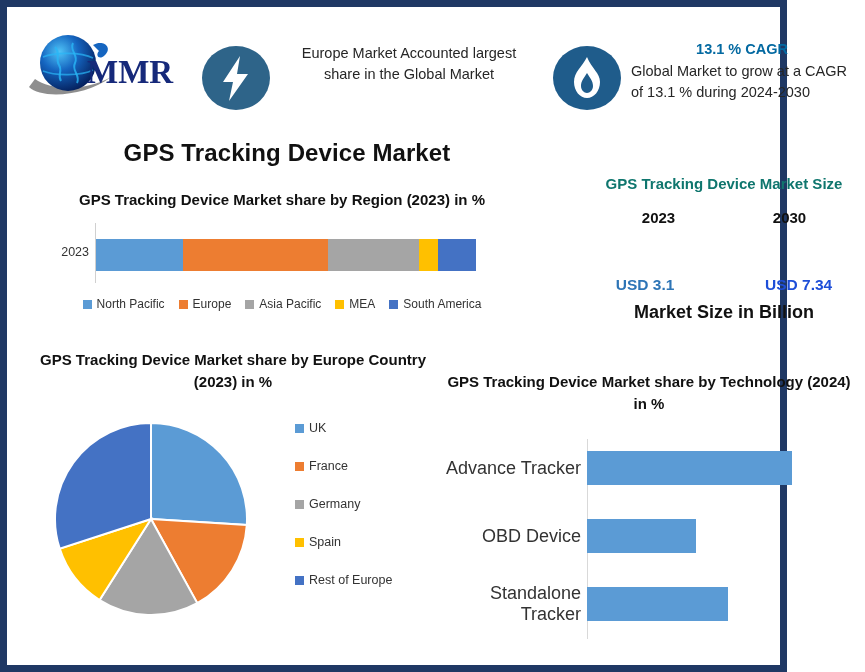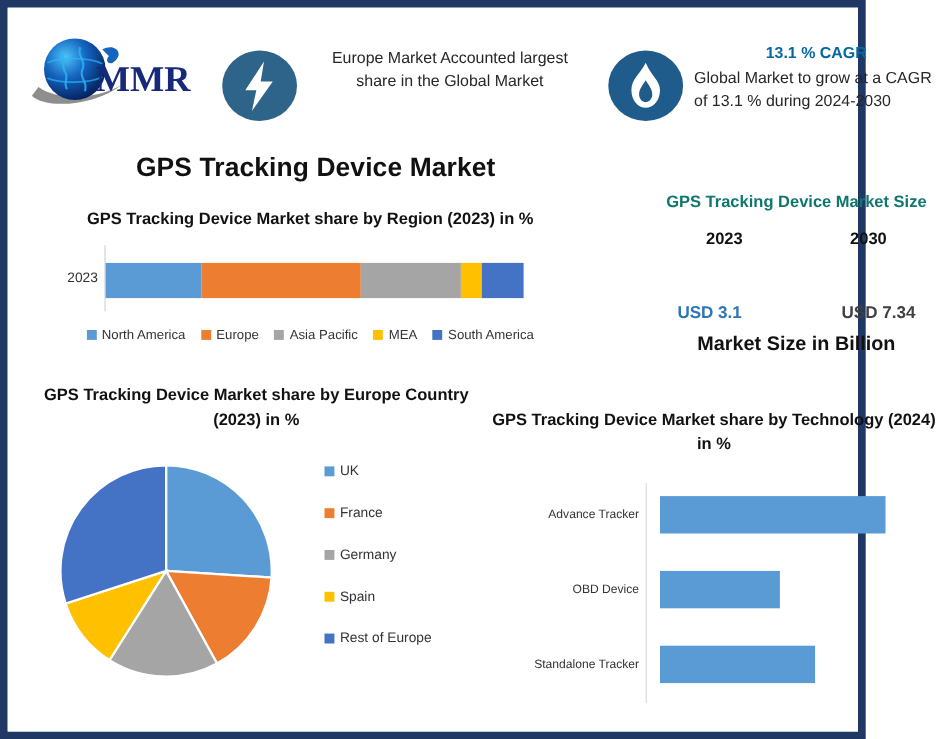--- a/index.html
+++ b/index.html
@@ -55,21 +55,21 @@
   .pie-area{position:relative;margin-top:20px;height:215px;}
   .pie-svg{position:absolute;left:28px;top:6px;}
   .pie-legend{position:absolute;left:272px;top:8px;display:flex;flex-direction:column;
               gap:24px;font-size:12.5px;color:#333;}
 
   
   .tech-block{position:absolute;left:432px;top:364px;width:420px;}
   .tech-plot{position:relative;margin-top:24px;height:200px;}
   .tech-axis{position:absolute;left:148px;top:0;width:1px;height:200px;background:#d9d9d9;}
   .tech-row{position:absolute;left:0;width:100%;height:34px;display:flex;align-items:center;}
-  .tech-label{width:142px;text-align:right;padding-right:19px;font-size:11px;color:#333;}
+  .tech-label{width:142px;text-align:right;padding-right:6px;font-size:18px;color:#333;}
   .tech-bar{height:34px;background:#5B9BD5;}
 </style>
 </head>
 <body>
 
 <div class="frame">
 <div class="inner">
 
   <div class="logo-wrap">
     <svg class="logo-svg" viewBox="0 0 170 78">
@@ -121,21 +121,21 @@
         <span style="width: 23%; background: rgb(91, 155, 213);"></span>
         <span style="width: 38%; background: rgb(237, 125, 49);"></span>
         <span style="width: 24%; background: rgb(165, 165, 165);"></span>
         <span style="width: 5%; background: rgb(255, 192, 0);"></span>
         <span style="width: 10%; background: rgb(68, 114, 196);"></span>
       </div>
     </div>
     <div class="region-legend">
           <div class="lg">
             <span class="sw" style="background: rgb(91, 155, 213);"></span>
-            <span>North America</span>
+            <span>North Pacific</span>
           </div>
           <div class="lg">
             <span class="sw" style="background: rgb(237, 125, 49);"></span>
             <span>Europe</span>
           </div>
           <div class="lg">
             <span class="sw" style="background: rgb(165, 165, 165);"></span>
             <span>Asia Pacific</span>
           </div>
           <div class="lg">
@@ -150,21 +150,21 @@
   </div>
 
   <div class="size-block">
     <div class="size-title">GPS Tracking Device Market Size</div>
     <div class="size-years">
       <span>2023</span>
       <span>2030</span>
     </div>
     <div class="size-vals">
       <span style="color: rgb(46, 117, 182);">USD 3.1</span>
-      <span style="color: #404040; padding-left: 20px;">USD 7.34</span>
+      <span style="color: #1d4ed8; padding-left: 20px;">USD 7.34</span>
     </div>
     <div class="size-foot">Market Size in Billion</div>
   </div>
 
   <div class="pie-block">
     <div class="chart-title">GPS Tracking Device Market share by Europe Country (2023) in %</div>
     <div class="pie-area">
       <svg class="pie-svg" width="200" height="200" viewBox="0 0 200 200">
             <path d="M100,100 L100,4 A96,96 0 0,1 195.81056592911406,106.0278898748141 Z" fill="#5B9BD5" stroke="#ffffff" stroke-width="2"></path>
             <path d="M100,100 L195.81056592911406,106.0278898748141 A96,96 0 0,1 146.24835271376466,184.12544128421092 Z" fill="#ED7D31" stroke="#ffffff" stroke-width="2"></path>

